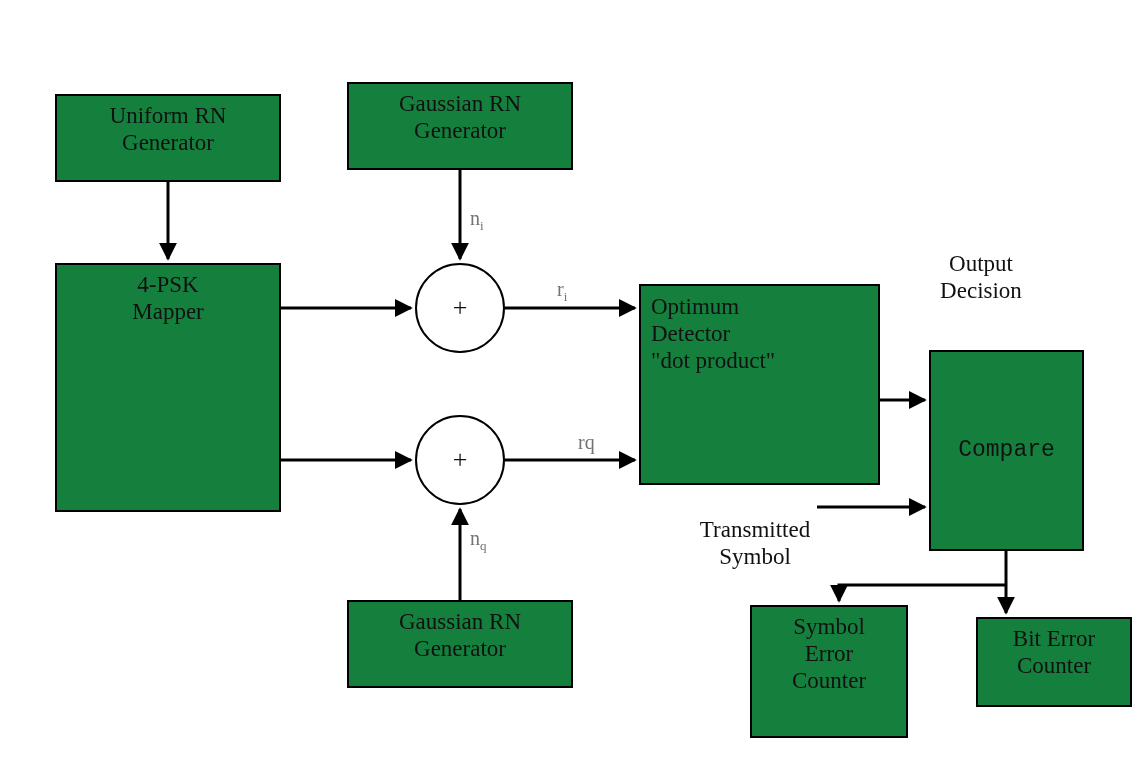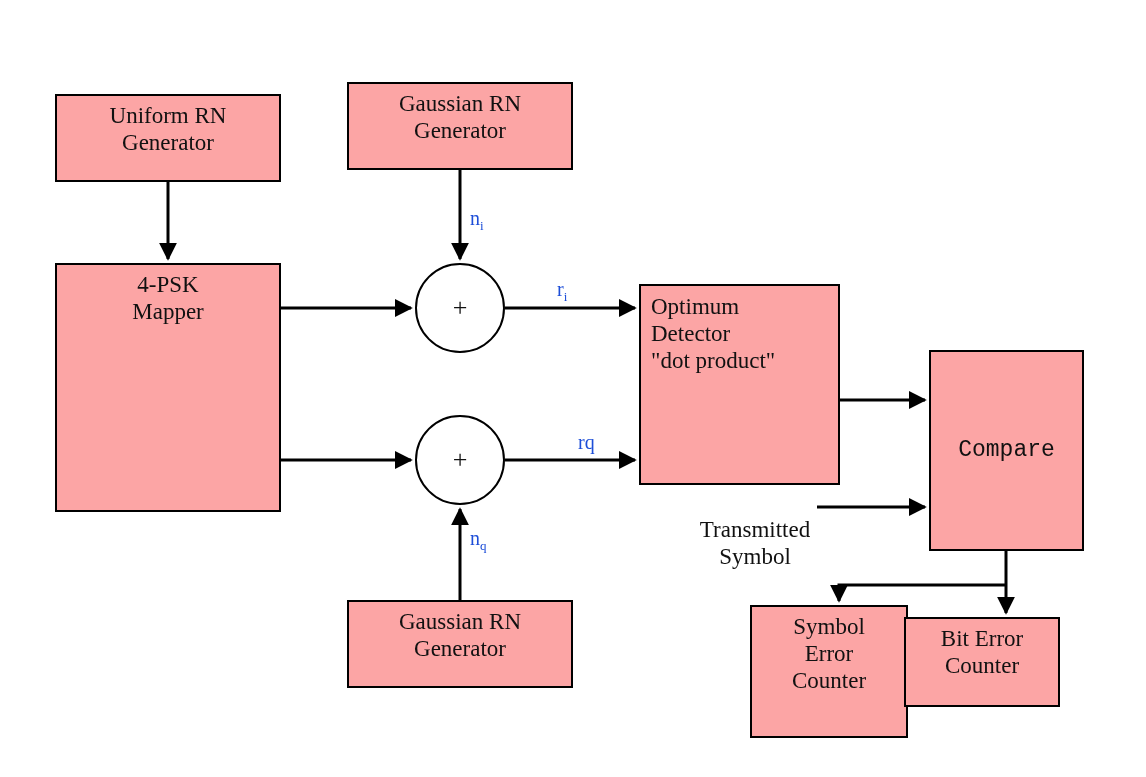--- a/index.html
+++ b/index.html
@@ -24,21 +24,21 @@
     left: 0;
     top: 0;
     width: 1146px;
     height: 777px;
     pointer-events: none;
   }
   .node {
     position: absolute;
     box-sizing: border-box;
     border: 2px solid #000000;
-    background: #fca5a5;
+    background: #15803d;
     display: flex;
     align-items: flex-start;
     justify-content: center;
     text-align: center;
     line-height: 1.18;
     font-size: 23px;
     color: #111111;
   }
   .node .node-label {
     display: block;
@@ -76,21 +76,21 @@
     position: absolute;
     font-size: 23px;
     line-height: 1.18;
     white-space: pre-line;
     text-align: center;
     color: #111111;
   }
   .sig-label {
     position: absolute;
     font-size: 20px;
-    color: #1d4ed8;
+    color: #737373;
     white-space: nowrap;
   }
   .sig-label sub {
     font-size: 13px;
   }
 </style>
 </head>
 <body>
 
 <div id="canvas">
@@ -135,42 +135,42 @@
   <div class="node" style="left:347px; top:82px; width:226px; height:88px;">
     <span class="node-label">Gaussian RN
 Generator</span>
   </div>
 
   <div class="node" style="left:55px; top:263px; width:226px; height:249px;">
     <span class="node-label">4-PSK
 Mapper</span>
   </div>
 
-  <div class="node left-text" style="left:639px; top:284px; width:201px; height:201px;">
+  <div class="node left-text" style="left:639px; top:284px; width:241px; height:201px;">
     <span class="node-label">Optimum
 Detector
 "dot product"</span>
   </div>
 
   <div class="node center-v" style="left:929px; top:350px; width:155px; height:201px;font-family:Liberation Mono, monospace;">
     <span class="node-label">Compare</span>
   </div>
 
   <div class="node" style="left:347px; top:600px; width:226px; height:88px;">
     <span class="node-label">Gaussian RN
 Generator</span>
   </div>
 
   <div class="node" style="left:750px; top:605px; width:158px; height:133px;">
     <span class="node-label">Symbol
 Error
 Counter</span>
   </div>
 
-  <div class="node" style="left:904px; top:617px; width:156px; height:90px;">
+  <div class="node" style="left:976px; top:617px; width:156px; height:90px;">
     <span class="node-label">Bit Error
 Counter</span>
   </div>
 
   <div class="summer" style="left:415px; top:263px; width:90px; height:90px;">
     <span>+</span>
   </div>
 
   <div class="summer" style="left:415px; top:415px; width:90px; height:90px;">
     <span>+</span>
@@ -185,17 +185,19 @@
   </div>
 
   <div class="sig-label" style="left:557px; top:278px;">
     <span>r</span><sub>i</sub>
   </div>
 
   <div class="sig-label" style="left:556px; top:431px;margin-left:22px;">
     <span>rq</span><sub></sub>
   </div>
 
+  <div class="free-label" style="left:886px; top:250px; width:190px;">Output
+Decision</div>
 
   <div class="free-label" style="left:630px; top:516px; width:250px;text-align:center;">Transmitted
 Symbol</div>
 
 </div>
 
 </body></html>

